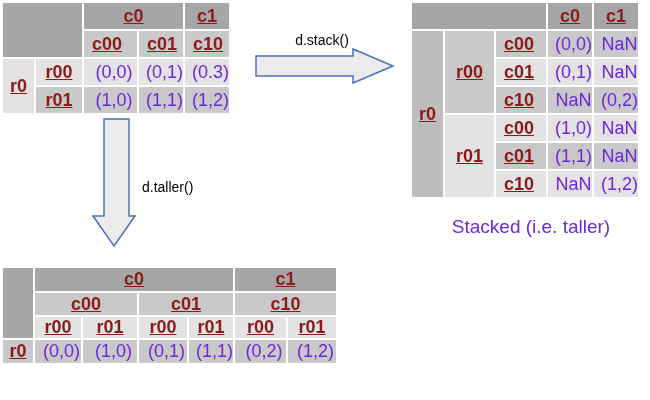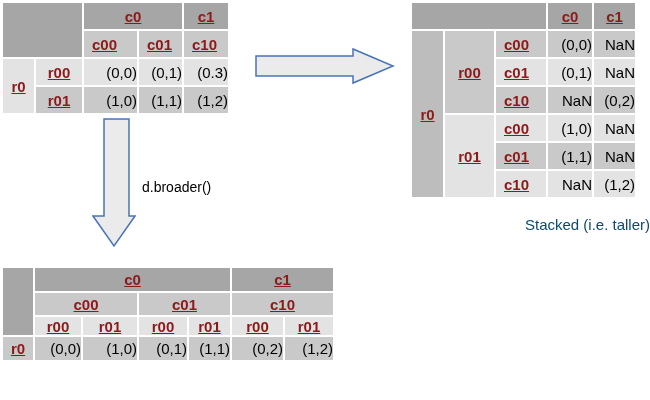--- a/index.html
+++ b/index.html
@@ -5,33 +5,33 @@
   html,body{margin:0;padding:0;background:#ffffff;}
   .canvas{
     position:relative;width:650px;height:400px;background:#ffffff;overflow:hidden;
     font-family:"Liberation Sans","DejaVu Sans",sans-serif;
   }
   table.tbl{
     position:absolute;border-collapse:separate;border-spacing:2px;
     table-layout:fixed;
   }
   td{
-    font-size:15px;vertical-align:middle;overflow:hidden;white-space:nowrap;
+    font-size:18px;vertical-align:middle;overflow:hidden;white-space:nowrap;
     padding:0;
   }
   .dark{background:#a6a6a6;}
   .med{background:#c9c9c9;}
   .light{background:#e3e3e3;}
   .rz{background:#bdbdbd;}
   .red{color:#8b1a1a;font-weight:bold;text-decoration:underline;}
   .c{text-align:center;}
   .la{text-align:left;padding-left:8px;}
-  .val{color:#000000;text-align:right;padding-left:7px;}
+  .val{color:#6d28d9;text-align:center;padding-left:7px;}
   .caption{
-    position:absolute;font-size:15px;color:#0c4a6e;text-align:right;
+    position:absolute;font-size:19px;color:#6d28d9;text-align:center;
   }
   .arrowlabel{
     position:absolute;font-size:14px;color:#000000;
   }
   svg.arrow{position:absolute;}
 </style>
 </head>
 <body>
 
 <div class="canvas">
@@ -64,28 +64,29 @@
     </tr>
     <tr style="height:26px">
       <td class="med red c">r01</td>
       <td class="med val">(1,0)</td>
       <td class="med val">(1,1)</td>
       <td class="med val">(1,2)</td>
     </tr>
   </tbody>
     </table>
 
+  <div class="arrowlabel" style="left:252px;top:32px;width:140px;text-align:center;">d.stack()</div>
   <svg class="arrow" style="left:255px;top:47px;" width="140" height="40" viewBox="0 0 140 40">
     <polygon points="1,9 98,9 98,2 138,19 98,36 98,29 1,29" fill="#ebebeb" stroke="#4a74b8" stroke-width="1.5" stroke-linejoin="miter"></polygon>
   </svg>
 
   <svg class="arrow" style="left:92px;top:118px;" width="44" height="130" viewBox="0 0 44 130">
     <polygon points="12,1 37,1 37,98 43,98 22,128 1,98 12,98" fill="#ebebeb" stroke="#4a74b8" stroke-width="1.5" stroke-linejoin="miter"></polygon>
   </svg>
-  <div class="arrowlabel" style="left:142px;top:179px;">d.broader()</div>
+  <div class="arrowlabel" style="left:142px;top:179px;">d.taller()</div>
 
   <table class="tbl" style="left:410px;top:1px;">
     <colgroup>
       <col style="width:31px">
         <col style="width:49px">
         <col style="width:50px">
         <col style="width:44px">
         <col style="width:41px">
     </colgroup>
     <tbody>

